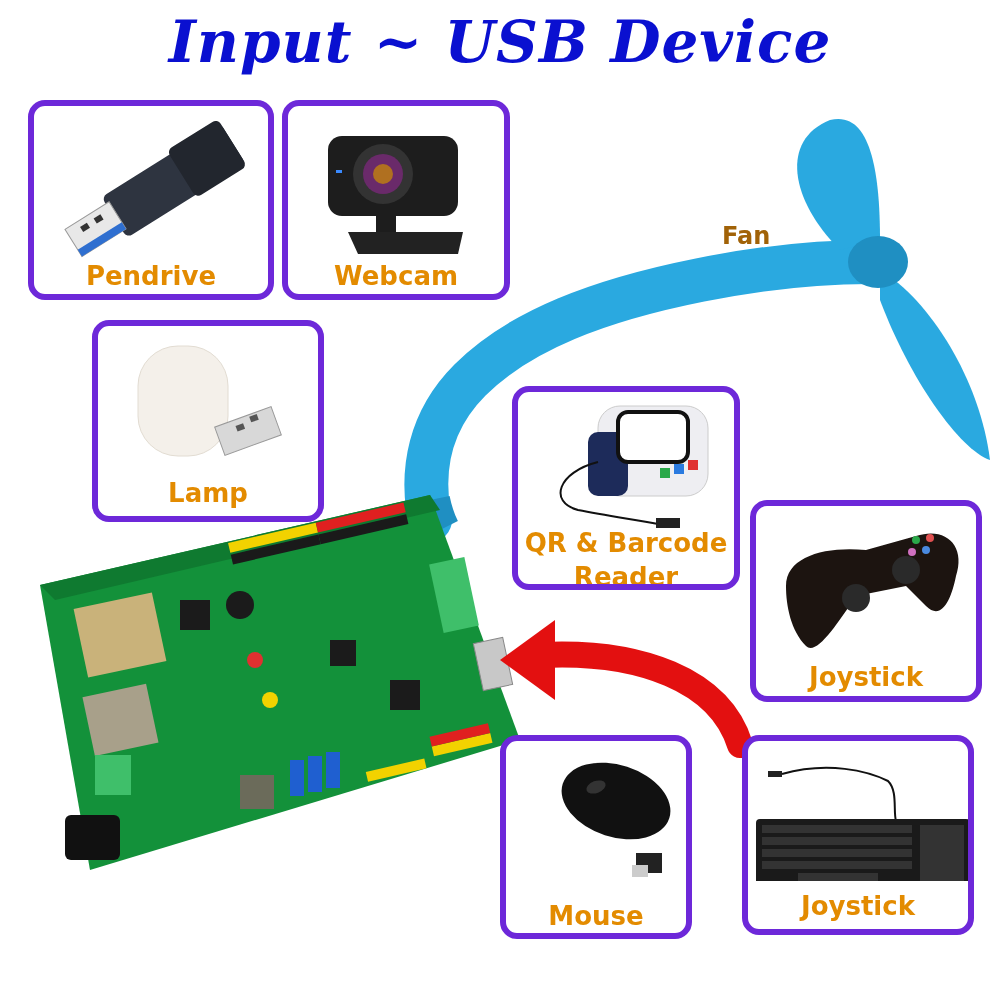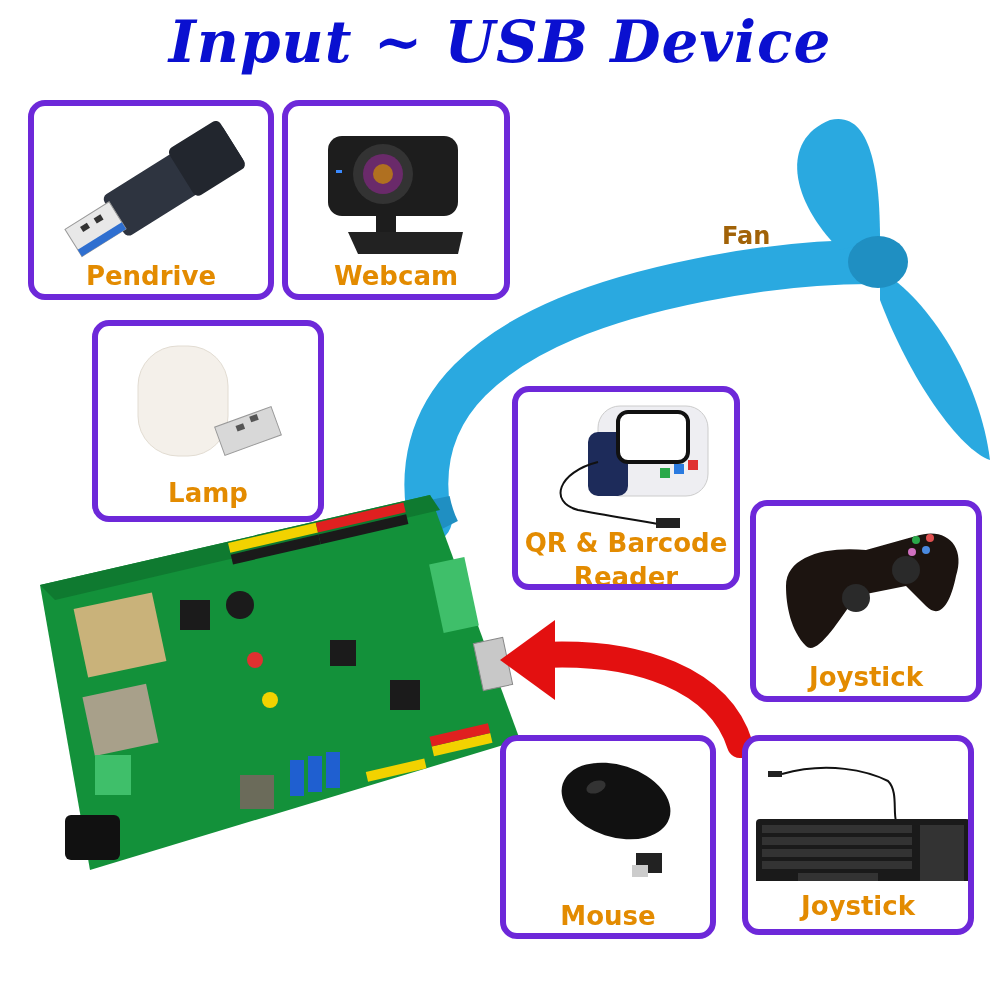--- a/index.html
+++ b/index.html
@@ -134,21 +134,21 @@
     <circle cx="100" cy="92" r="14" fill="#2a2a2a"></circle>
     <circle cx="150" cy="64" r="14" fill="#2a2a2a"></circle>
     <circle cx="160" cy="34" r="4" fill="#2aa84a"></circle>
     <circle cx="174" cy="32" r="4" fill="#e05050"></circle>
     <circle cx="170" cy="44" r="4" fill="#4a8ae0"></circle>
     <circle cx="156" cy="46" r="4" fill="#d070c0"></circle>
   </svg>
   <div class="label" style="top:156px;">Joystick</div>
 </div>
 
-<div class="card" style="left:500px;top:735px;width:216px;height:204px;">
+<div class="card" style="left:500px;top:735px;width:192px;height:204px;">
   <svg width="228" height="150">
     <ellipse cx="110" cy="60" rx="56" ry="36" fill="#111" transform="rotate(18 110 60)"></ellipse>
     <ellipse cx="90" cy="46" rx="10" ry="6" fill="#333" transform="rotate(-20 90 46)"></ellipse>
     <rect x="130" y="112" width="26" height="20" fill="#222"></rect>
     <rect x="126" y="124" width="16" height="12" fill="#ccc"></rect>
   </svg>
   <div class="label" style="top:160px;">Mouse</div>
 </div>
 
 <div class="card" style="left:742px;top:735px;width:232px;height:200px;">

